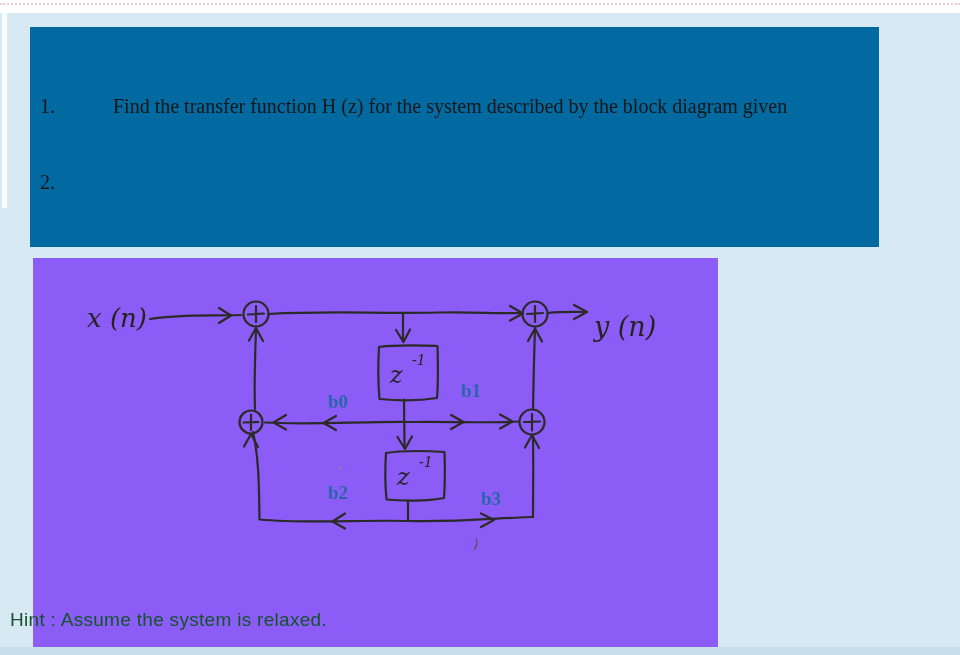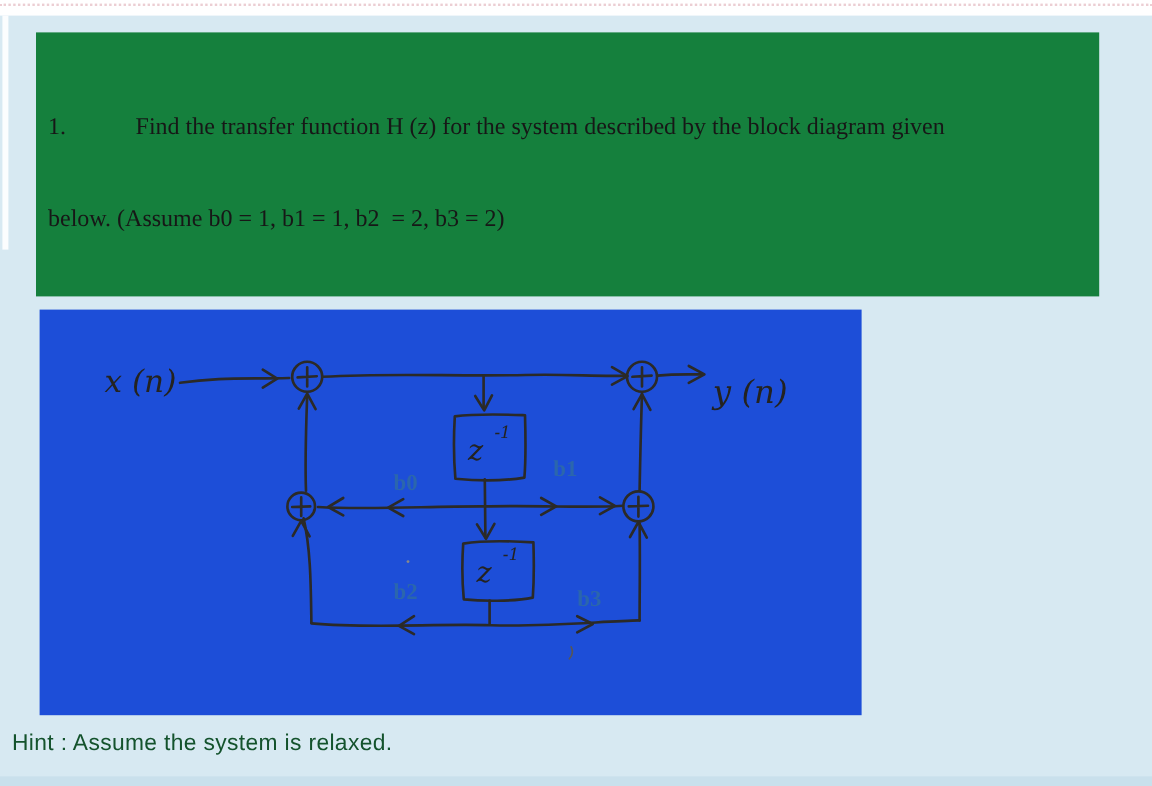--- a/index.html
+++ b/index.html
@@ -6,31 +6,31 @@
   body{
     width:960px;height:655px;position:relative;overflow:hidden;
     background:#d7e9f2;
     font-family:"Liberation Sans",sans-serif;
   }
   .top-strip{position:absolute;left:0;top:0;width:960px;height:13px;background:#ffffff;}
   .dotted-border{position:absolute;left:0;top:3px;width:960px;height:0;border-top:2px dotted #ecced3;}
   .left-sliver{position:absolute;left:2px;top:13px;width:5px;height:195px;background:#fbfdfe;}
   .question-card{
     position:absolute;left:30px;top:27px;width:849px;height:220px;
-    background:#15803d;overflow:hidden;padding-left:37px;
+    background:#0369a1;overflow:hidden;
   }
   .q-text{
     position:absolute;left:10px;top:16px;
     font-family:"Liberation Serif",serif;font-size:20px;line-height:25.4px;
     color:#171717;white-space:pre;
   }
   .q-num{display:inline-block;width:73px;}
   .diagram-card{
-    position:absolute;left:33px;top:258px;width:685px;height:338px;
-    background:#1d4ed8;overflow:hidden;
+    position:absolute;left:33px;top:258px;width:685px;height:398px;
+    background:#8b5cf6;overflow:hidden;
   }
   .hint{
     position:absolute;left:10px;top:609px;
     font-size:19px;color:#14532d;letter-spacing:.3px;
   }
   .bottom-band{position:absolute;left:0;top:647px;width:960px;height:8px;background:#c9e0ec;}
   
   .ink{stroke:#2b2a27;stroke-width:2.2;fill:none;stroke-linecap:round;stroke-linejoin:round;}
   .ink-thin{stroke:#565656;stroke-width:1.4;fill:none;stroke-linecap:round;}
   .hand{font-family:"DejaVu Serif",serif;font-style:italic;fill:#242320;}
@@ -39,21 +39,20 @@
 </head>
 <body>
 
 <div class="top-strip"></div>
 <div class="dotted-border"></div>
 <div class="left-sliver"></div>
 
 <div class="question-card">
   <div class="q-text">
     <div class="q-line"><span class="q-num">1.</span><span>Find the transfer function H (z) for the system described by the block diagram given</span></div>
-    <div class="q-line"><span>below. (Assume b0 = 1, b1 = 1, b2  = 2, b3 = 2)</span></div>
     <div class="q-line"><span class="q-num">2.</span></div>
     
     
     
     
   </div>
 </div>
 
 <div class="diagram-card">
   <svg width="685" height="338" viewBox="0 0 685 338" xmlns="http://www.w3.org/2000/svg">

